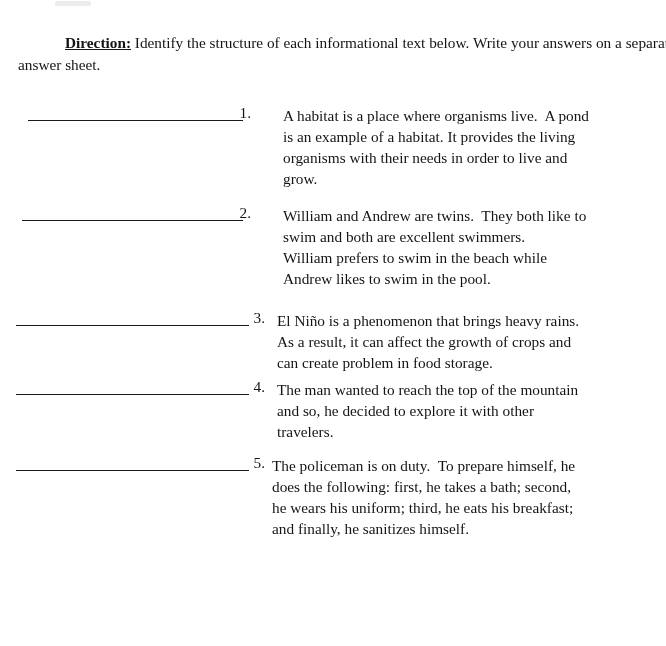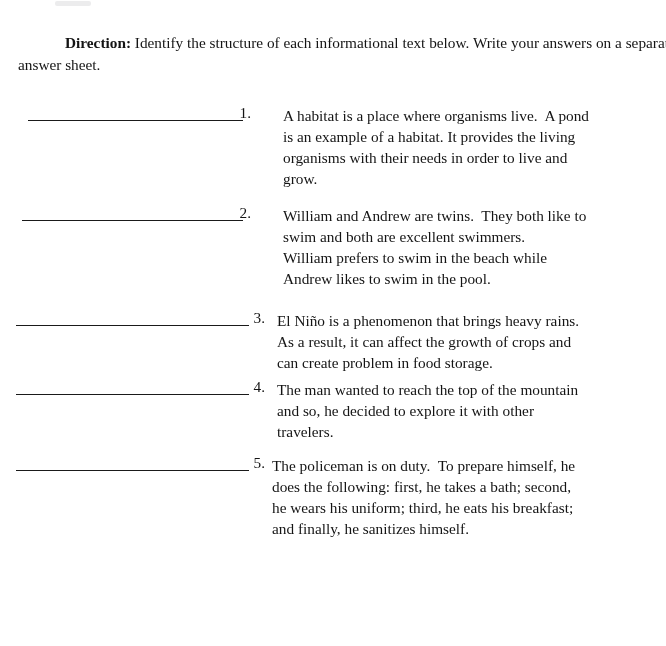--- a/index.html
+++ b/index.html
@@ -43,20 +43,21 @@
     left: 18px;
     top: 17px;
     width: 700px;           
     font-size: 15.3px;
     line-height: 22px;
     text-indent: 47px;
     white-space: normal;
   }
   .direction-label {
     font-weight: bold;
+    text-decoration: underline;
   }
 
   
   .item {
     position: absolute;
     width: 700px;
   }
   .item .rule {
     position: absolute;
     top: 0;

